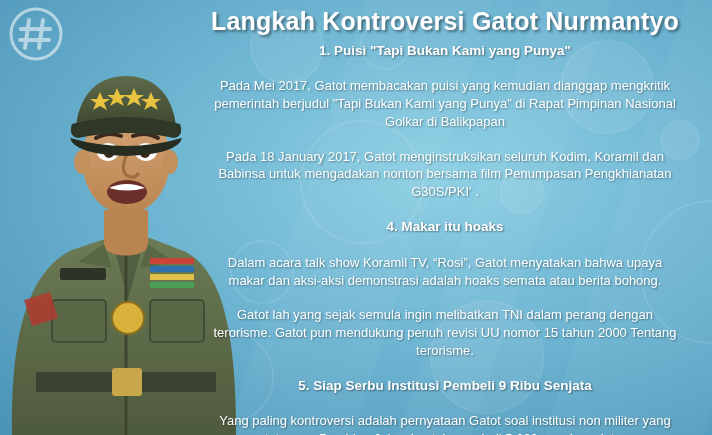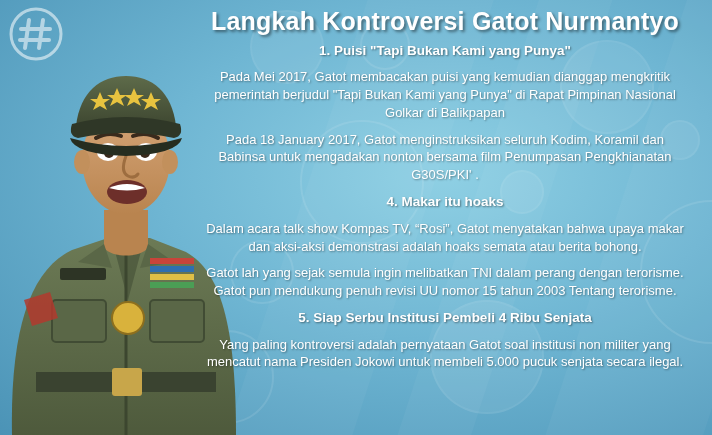--- a/index.html
+++ b/index.html
@@ -93,21 +93,21 @@
     font-size: 13.5px;
     font-weight: bold;
     line-height: 1.35;
     text-shadow: 1px 1px 2px rgba(0,0,0,0.45);
     margin: 0 0 1px 0;
   }
   .item-body {
     font-size: 13px;
     line-height: 1.38;
     text-shadow: 1px 1px 2px rgba(0,0,0,0.40);
-    margin: 8px;
+    margin: 17px;
     padding: 0 4px;
   }
 </style>
 </head>
 <body>
 
 <div class="infographic">
 
   <div class="bg-deco">
     <span class="bg-stripe" style="left:300px;"></span>
@@ -221,26 +221,26 @@
       <p class="item-title">1. Puisi "Tapi Bukan Kami yang Punya"</p>
       <p class="item-body">Pada Mei 2017, Gatot membacakan puisi yang kemudian dianggap mengkritik pemerintah berjudul "Tapi Bukan Kami yang Punya" di Rapat Pimpinan Nasional Golkar di Balikpapan</p>
     </div>
 
     <div class="item">
       <p class="item-body">Pada 18 January 2017, Gatot menginstruksikan seluruh Kodim, Koramil dan Babinsa untuk mengadakan nonton bersama film Penumpasan Pengkhianatan G30S/PKI' .</p>
     </div>
 
     <div class="item">
       <p class="item-title">4. Makar itu hoaks</p>
-      <p class="item-body">Dalam acara talk show Kompas TV, “Rosi”, Gatot menyatakan bahwa upaya makar dan aksi-aksi demonstrasi adalah hoaks semata atau berita bohong.</p>
-    </div>
-
-    <div class="item">
-      <p class="item-body">Gatot lah yang sejak semula ingin melibatkan TNI dalam perang dengan terorisme. Gatot pun mendukung penuh revisi UU nomor 15 tahun 2003 Tentang terorisme.</p>
-    </div>
-
-    <div class="item">
-      <p class="item-title">5. Siap Serbu Institusi Pembeli 4 Ribu Senjata</p>
+      <p class="item-body">Dalam acara talk show Koramil TV, “Rosi”, Gatot menyatakan bahwa upaya makar dan aksi-aksi demonstrasi adalah hoaks semata atau berita bohong.</p>
+    </div>
+
+    <div class="item">
+      <p class="item-body">Gatot lah yang sejak semula ingin melibatkan TNI dalam perang dengan terorisme. Gatot pun mendukung penuh revisi UU nomor 15 tahun 2000 Tentang terorisme.</p>
+    </div>
+
+    <div class="item">
+      <p class="item-title">5. Siap Serbu Institusi Pembeli 9 Ribu Senjata</p>
       <p class="item-body">Yang paling kontroversi adalah pernyataan Gatot soal institusi non militer yang mencatut nama Presiden Jokowi untuk membeli 5.000 pucuk senjata secara ilegal.</p>
     </div>
   </div>
 
 </div>
 
 </body></html>

